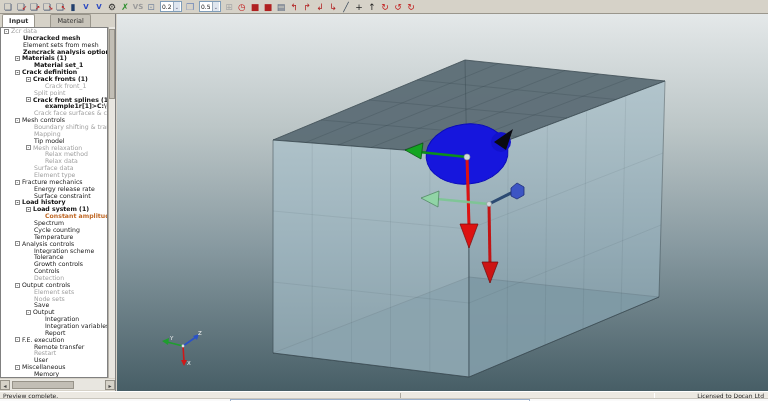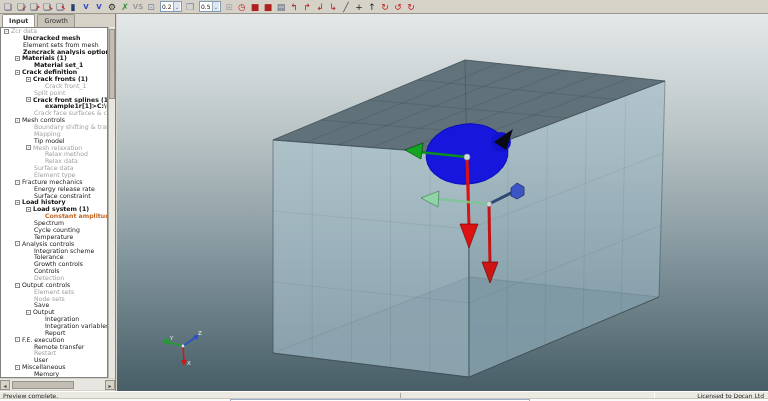--- a/index.html
+++ b/index.html
@@ -17,21 +17,21 @@
   .tb-icon .ov{position:absolute;right:-1px;bottom:-2px;font-size:6px;font-weight:bold;}
   .tb-sel{width:22px;height:11px;margin:0 2px;background:#fff;border:1px solid #7f9db9;
           font-size:6px;display:flex;align-items:center;justify-content:space-between;
           padding:0 1px;color:#222;}
   .tb-sel .car{font-size:5px;color:#446;background:#dfe6ef;border-left:1px solid #9ab;height:100%;
           display:flex;align-items:center;padding:0 1px;}
 
   
   #sidebar{position:absolute;left:0;top:14px;width:116px;height:377px;
            background:#d6d2c8;border-right:1px solid #808080;}
-  #tabs{position:absolute;left:0;top:0;height:13px;display:flex;}
+  #tabs{position:absolute;left:0;top:0;height:13px;display:flex;gap:13px;}
   .tab{font-size:6.5px;line-height:11px;padding:1px 6px;color:#333;
        border:1px solid #9a968c;border-bottom:none;margin-left:2px;
        border-radius:2px 2px 0 0;background:#c8c4ba;}
   .tab.sel{background:#ffffff;font-weight:bold;}
   #tree{position:absolute;left:0;top:13px;width:108px;height:351px;background:#ffffff;
         border:1px solid #808080;overflow:hidden;}
   .trow{height:6.86px;line-height:6.86px;font-size:6.2px;white-space:nowrap;
         overflow:hidden;color:#222;}
   .trow .exp{display:inline-block;width:5px;height:5px;border:1px solid #888;
         background:#fff;color:#333;font-size:5px;line-height:3.5px;text-align:center;
@@ -108,21 +108,21 @@
       <div class="tb-icon" style="color: rgb(34, 34, 34);">+</div>
       <div class="tb-icon" style="color: rgb(34, 34, 34);">↑</div>
       <div class="tb-icon" style="color: rgb(194, 32, 32);">↻</div>
       <div class="tb-icon" style="color: rgb(194, 32, 32);">↺</div>
       <div class="tb-icon" style="color: rgb(194, 32, 32);">↻</div>
     </div>
 
   <div id="sidebar">
     <div id="tabs">
       <div class="tab sel">Input</div>
-      <div class="tab">Growth</div>
+      <div class="tab">Material</div>
     </div>
     <div id="tree">
         <div class="trow t-g" style="padding-left: 3px;"><span class="exp">-</span><span>Zcr data</span></div>
         <div class="trow t-b" style="padding-left: 22px;"><span>Uncracked mesh</span></div>
         <div class="trow t-n" style="padding-left: 22px;"><span>Element sets from mesh</span></div>
         <div class="trow t-b" style="padding-left: 22px;"><span>Zencrack analysis options</span></div>
         <div class="trow t-b" style="padding-left: 14px;"><span class="exp">-</span><span>Materials (1)</span></div>
         <div class="trow t-b" style="padding-left: 33px;"><span>Material set_1</span></div>
         <div class="trow t-b" style="padding-left: 14px;"><span class="exp">-</span><span>Crack definition</span></div>
         <div class="trow t-b" style="padding-left: 25px;"><span class="exp">-</span><span>Crack fronts (1)</span></div>

